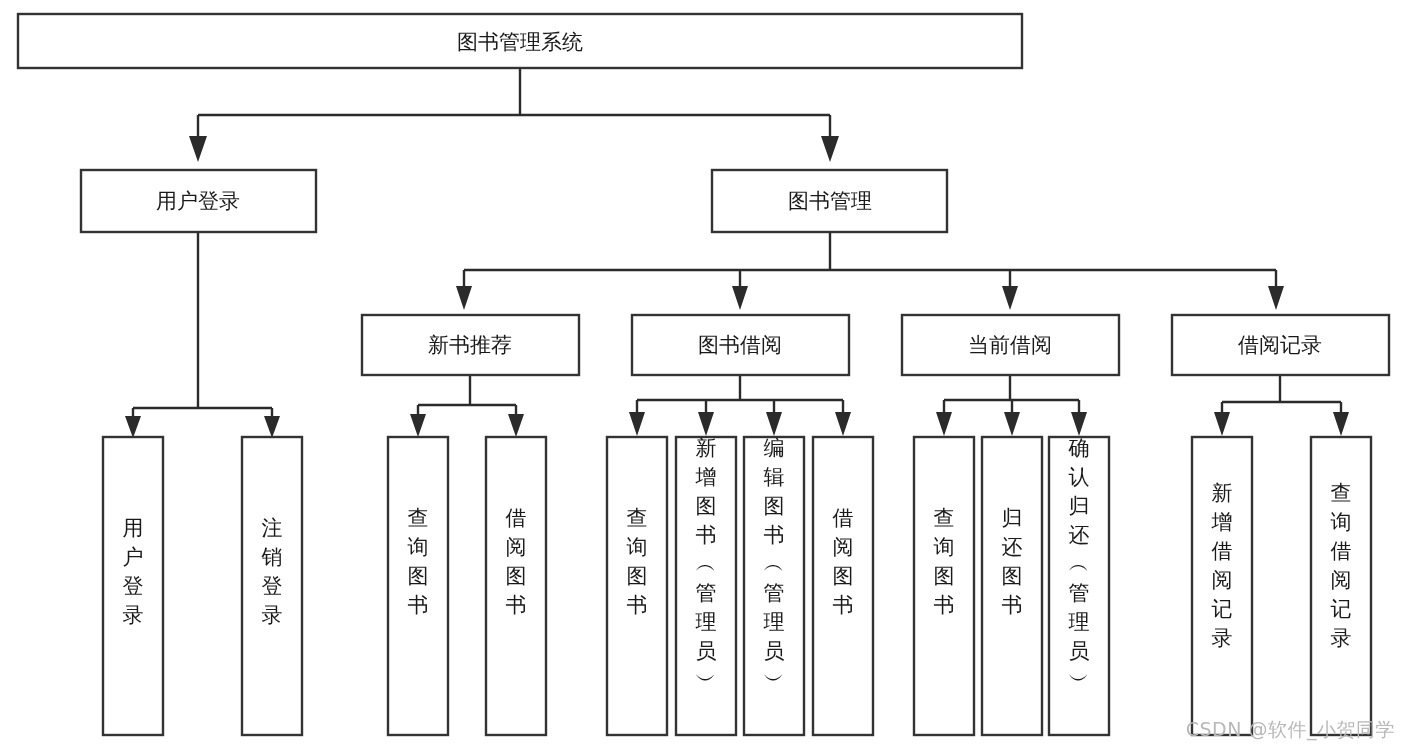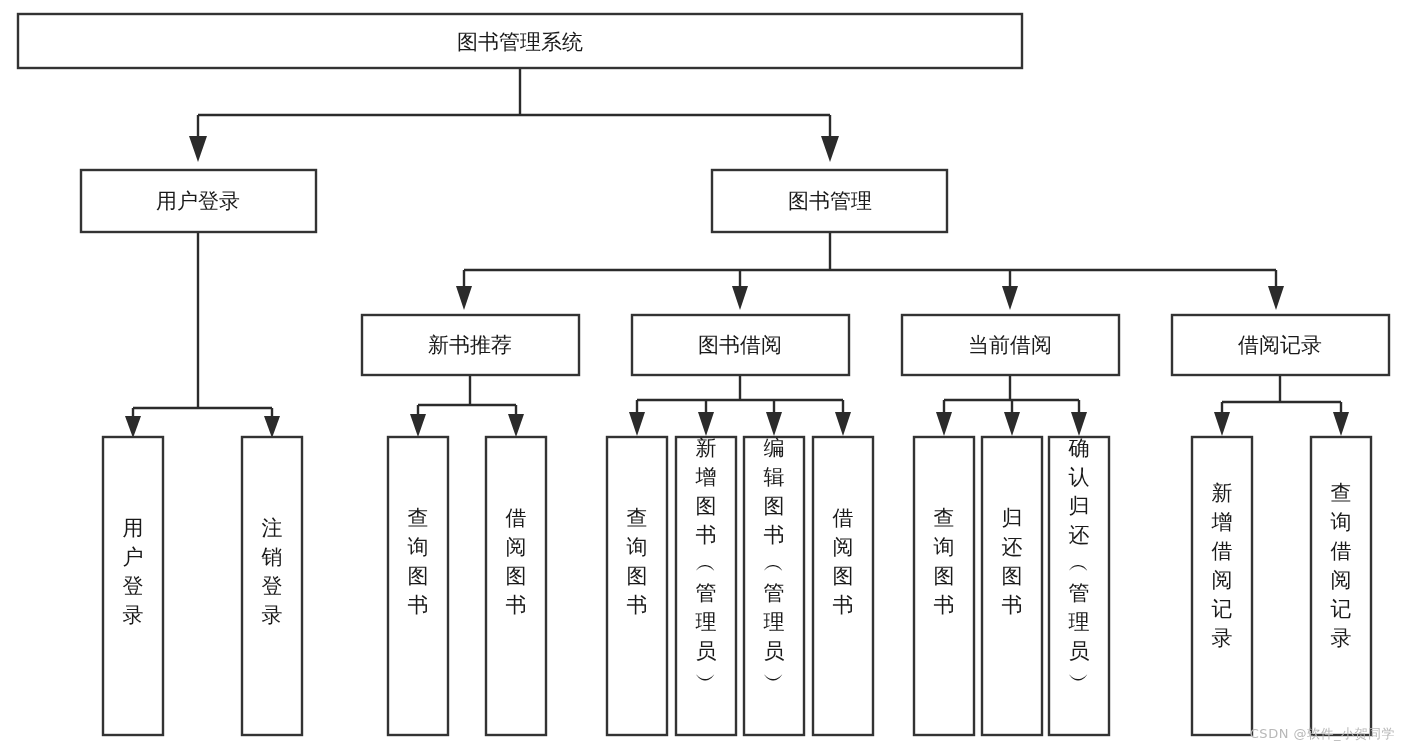--- a/index.html
+++ b/index.html
@@ -52,21 +52,21 @@
     fill: #1a1a1a;
     font-family: "DejaVu Sans", "Liberation Sans", sans-serif;
     font-size: 21px;
     text-anchor: middle;
   }
   .watermark {
     position: absolute;
     right: 10px;
     bottom: 4px;
     font-family: "DejaVu Sans", "Liberation Sans", sans-serif;
-    font-size: 13px;
+    font-size: 19px;
     color: #b8b8b8;
     white-space: nowrap;
     letter-spacing: 0.5px;
   }
 </style>
 </head>
 <body>
 
 <div id="diagram-root">
 

